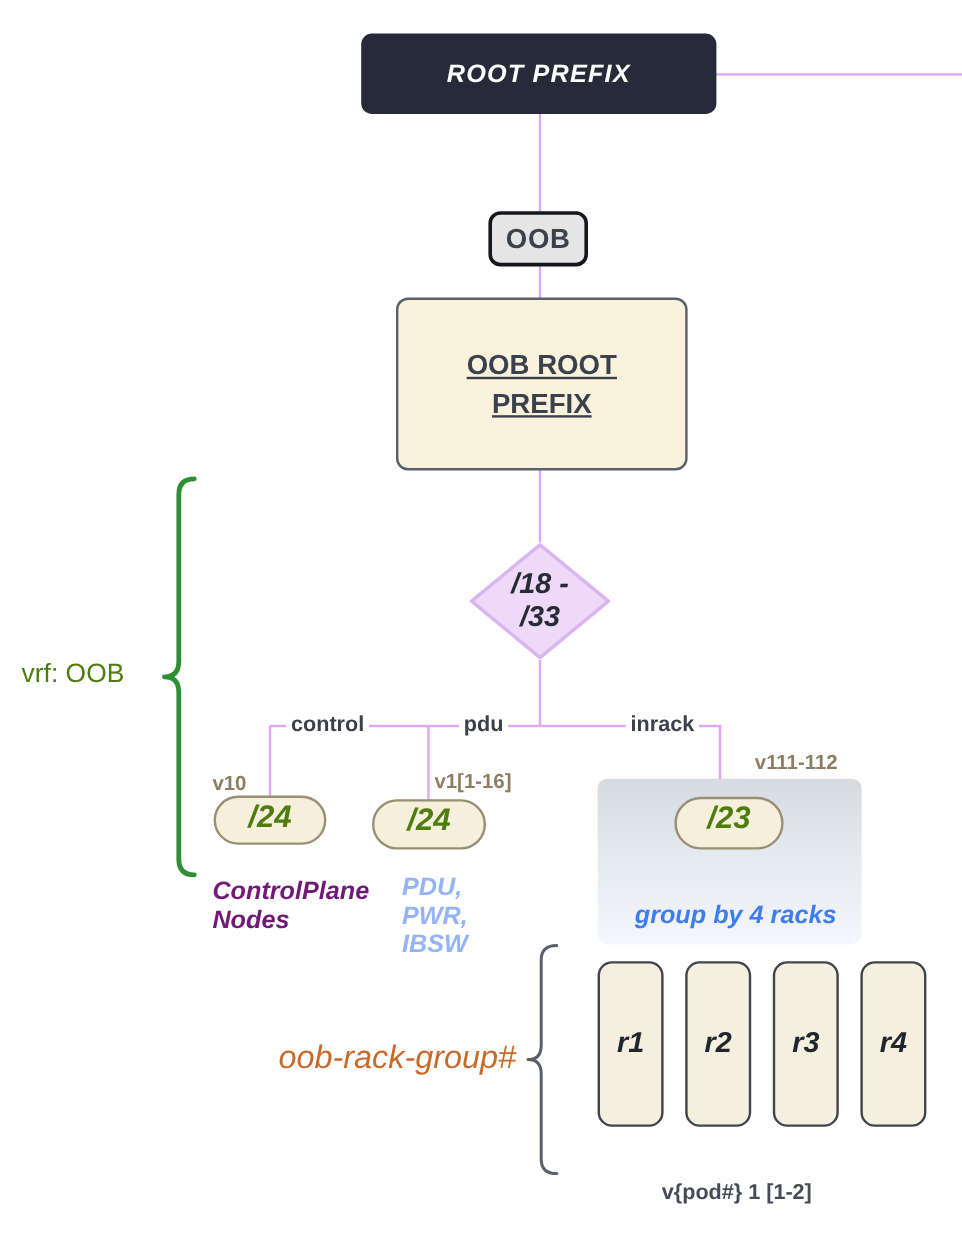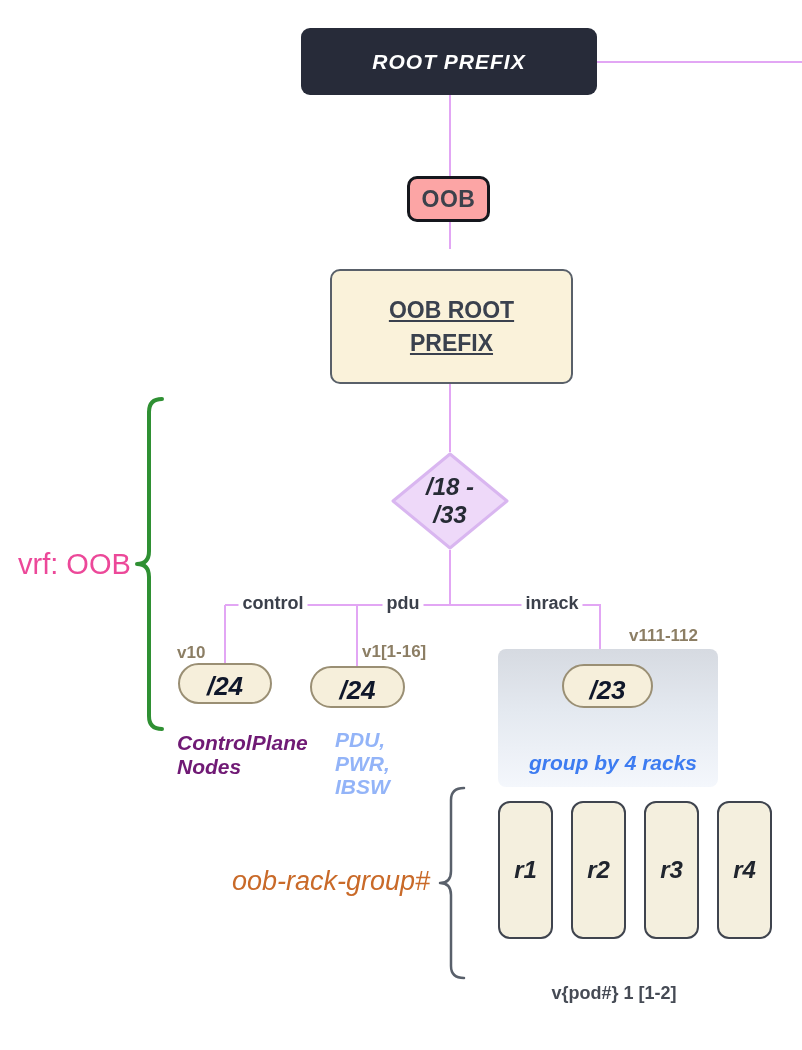--- a/index.html
+++ b/index.html
@@ -9,61 +9,61 @@
   }
   .abs{position:absolute;}
   .line{position:absolute;background:#e2a6f4;}
   .node{display:flex;align-items:center;justify-content:center;box-sizing:border-box;}
 
   .root-box{
     left:301px;top:28px;width:296px;height:67px;background:#272b39;border-radius:9px;
     color:#ffffff;font-weight:bold;font-style:italic;font-size:21px;letter-spacing:1px;
   }
   .oob-badge{
-    left:407px;top:176px;width:83px;height:46px;background:#fca5a5;
+    left:407px;top:176px;width:83px;height:46px;background:#e5e5e5;
     border:3px solid #15171d;border-radius:10px;
     color:#3c414b;font-weight:bold;font-size:23px;letter-spacing:0.5px;
   }
   .oob-root-box{
-    left:330px;top:248px;width:243px;height:115px;background:#faf2da;
+    left:330px;top:248px;width:243px;height:144px;background:#faf2da;
     border:2px solid #596069;border-radius:10px;
-    color:#3a414e;font-weight:bold;font-size:23px;text-align:center;line-height:1.4;margin-top:21px;
+    color:#3a414e;font-weight:bold;font-size:23px;text-align:center;line-height:1.4;
   }
   .oob-root-box span{text-decoration:underline;}
   .diamond-wrap{left:388px;top:451px;width:124px;height:100px;}
   .diamond-text{
     position:absolute;left:0;top:0;width:124px;height:100px;display:flex;flex-direction:column;
     align-items:center;justify-content:center;color:#262b35;font-weight:bold;font-style:italic;
     font-size:24px;line-height:1.15;
   }
   .branch-label{
     position:absolute;transform:translateX(-50%);background:#ffffff;padding:0 4px;
     color:#3b404b;font-weight:bold;font-size:18px;top:593px;
   }
   .vlan-label{position:absolute;color:#8c7e64;font-weight:bold;font-size:17px;}
   .pill{
     position:absolute;background:#f6efdb;border:2px solid #9a8f74;border-radius:999px;
-    display:flex;align-items:flex-end;justify-content:center;
-    color:#0f172a;font-weight:bold;font-style:italic;font-size:26px;box-sizing:border-box;
+    display:flex;align-items:flex-start;justify-content:center;
+    color:#4d7c0f;font-weight:bold;font-style:italic;font-size:26px;box-sizing:border-box;
   }
   .grad-rect{
     left:498px;top:649px;width:220px;height:138px;border-radius:8px;
     background:linear-gradient(180deg,#d6dae1 0%,#e4e9f0 45%,#f4f7fc 100%);
   }
   .note{position:absolute;font-weight:bold;font-style:italic;font-size:21px;line-height:1.12;}
   .note-control{left:177px;top:731px;color:#701a75;}
   .note-pdu{left:335px;top:728px;color:#93b4f8;}
   .note-inrack{left:613px;top:751px;color:#3d7cf1;transform:translateX(-50%);white-space:nowrap;}
   .racks{left:498px;top:801px;display:flex;gap:18px;position:absolute;}
   .rack{
     width:55px;height:138px;background:#f4efde;border:2px solid #3f444e;border-radius:12px;
     display:flex;align-items:center;justify-content:center;box-sizing:border-box;
     color:#20252e;font-weight:bold;font-style:italic;font-size:24px;
   }
-  .vrf-label{left:18px;top:548px;color:#ec4899;font-size:29px;}
+  .vrf-label{left:18px;top:548px;color:#4d7c0f;font-size:22px;}
   .rack-group-label{left:232px;top:866px;color:#c96a29;font-style:italic;font-size:27px;}
   .pod-label{left:614px;top:983px;transform:translateX(-50%);color:#464b55;font-weight:bold;font-size:18px;white-space:nowrap;}
 </style>
 </head>
 <body>
 
 <div class="canvas">
 
   <div class="line" style="left:595px;top:61px;width:207px;height:2px;"></div>
   <div class="line" style="left:449px;top:95px;width:2px;height:81px;"></div>

